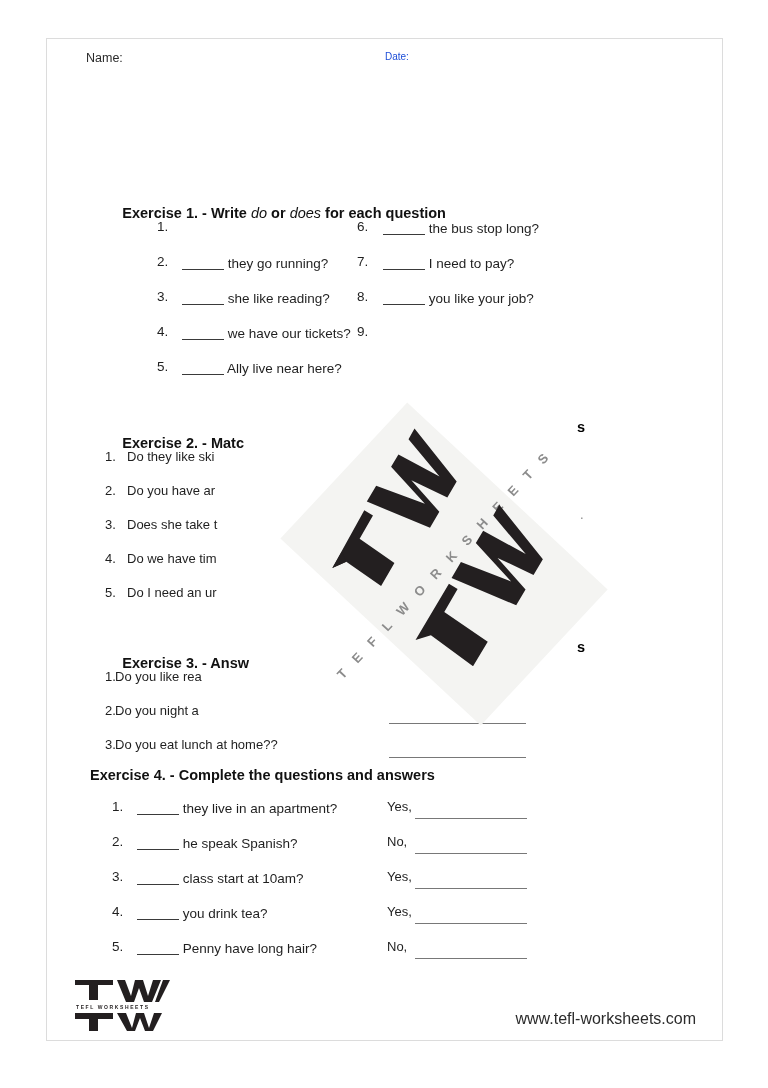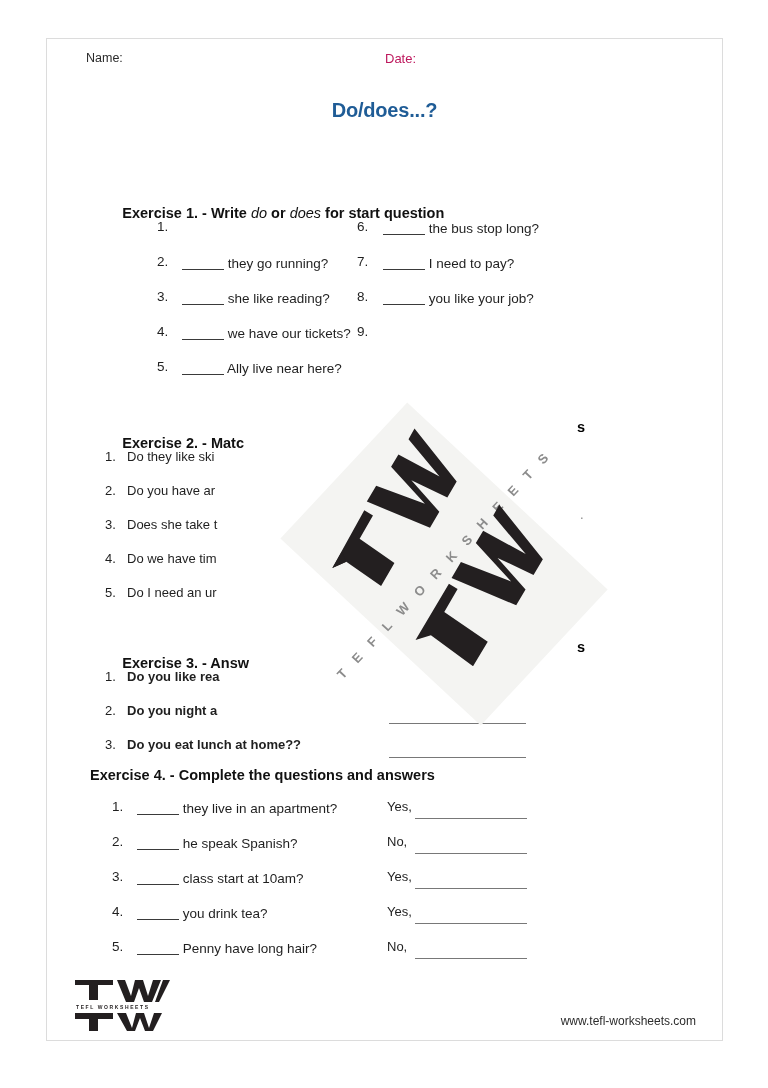--- a/index.html
+++ b/index.html
@@ -36,22 +36,22 @@
   }
   .meta-name {
     position: absolute;
     left: 39px; top: 0;
     font-size: 12.5px;
     color: #2b2b2b;
   }
   .meta-date {
     position: absolute;
     left: 338px; top: 0;
-    font-size: 13px;
-    color: #be185d;
+    font-size: 10px;
+    color: #1d4ed8;
   }
   
   .sheet-title {
     position: absolute;
     top: 60px;
     left: 0; right: 0;
     text-align: center;
     font-size: 20px;
     font-weight: bold;
     letter-spacing: -0.2px;
@@ -110,39 +110,39 @@
   #ex2 { top: 380px; }
   #ex2 .list { position: absolute; top: 30px; left: 0; }
   #ex2 .qnum  { left: 58px; }
   #ex2 .qtext { left: 80px; }
   #ex2 .qrow  { height: 34px; font-size: 13px; }
 
   
   #ex3 { top: 600px; }
   #ex3 .list { position: absolute; top: 30px; left: 0; }
   #ex3 .qnum  { left: 58px; }
-  #ex3 .qtext { left: 80px; font-weight: bold; }
+  #ex3 .qtext { left: 68px; }
   #ex3 .qrow  { height: 34px; font-size: 13px; }
   #ex3 .ansline { left: 342px; width: 137px; top: 20px; }
 
   
   #ex4 { top: 728px; }
   #ex4 .list { position: absolute; top: 32px; left: 0; }
   #ex4 .qnum  { left: 65px; }
   #ex4 .qtext { left: 90px; }
   #ex4 .qrow  { height: 35px; font-size: 13.5px; }
   #ex4 .ansprefix { position: absolute; left: 340px; font-size: 13px; }
   #ex4 .ansline { left: 368px; width: 112px; top: 19px; }
 
   
   .footer-url {
     position: absolute;
     right: 26px;
     bottom: 12px;
-    font-size: 12px;
+    font-size: 16px;
     color: #2b2b2b;
   }
   
   #footer-logo {
     position: absolute;
     left: 20px;
     bottom: 8px;
     width: 108px;
     height: 58px;
   }
@@ -163,27 +163,24 @@
 <body>
 
 <div id="page-wrap">
   <div id="sheet">
 
     <div class="meta-row">
       <span class="meta-name">Name:</span>
       <span class="meta-date">Date:</span>
     </div>
 
-    <div class="sheet-title">
-      <span id="title-span" style="color: rgb(31, 92, 150);">Do/does...?</span>
-    </div>
 
     <div class="exercise" id="ex1">
       <div class="ex-heading">
-        <span>Exercise 1. - Write </span><span class="em">do</span><span> or </span><span class="em">does</span><span> for start question</span>
+        <span>Exercise 1. - Write </span><span class="em">do</span><span> or </span><span class="em">does</span><span> for each question</span>
       </div>
       <div class="col-left" id="ex1-left">
           <div class="qrow"><span class="qnum">1.</span></div>
           <div class="qrow"><span class="qnum">2.</span><span class="qtext"><span class="blank" style="width: 42px;">&nbsp;</span><span> they go running?</span></span></div>
           <div class="qrow"><span class="qnum">3.</span><span class="qtext"><span class="blank" style="width: 42px;">&nbsp;</span><span> she like reading?</span></span></div>
           <div class="qrow"><span class="qnum">4.</span><span class="qtext"><span class="blank" style="width: 42px;">&nbsp;</span><span> we have our tickets?</span></span></div>
           <div class="qrow"><span class="qnum">5.</span><span class="qtext"><span class="blank" style="width: 42px;">&nbsp;</span><span> Ally live near here?</span></span></div>
         </div>
       <div class="col-right" id="ex1-right">
           <div class="qrow"><span class="qnum">6.</span><span class="qtext"><span class="blank" style="width: 42px;">&nbsp;</span><span> the bus stop long?</span></span></div>

